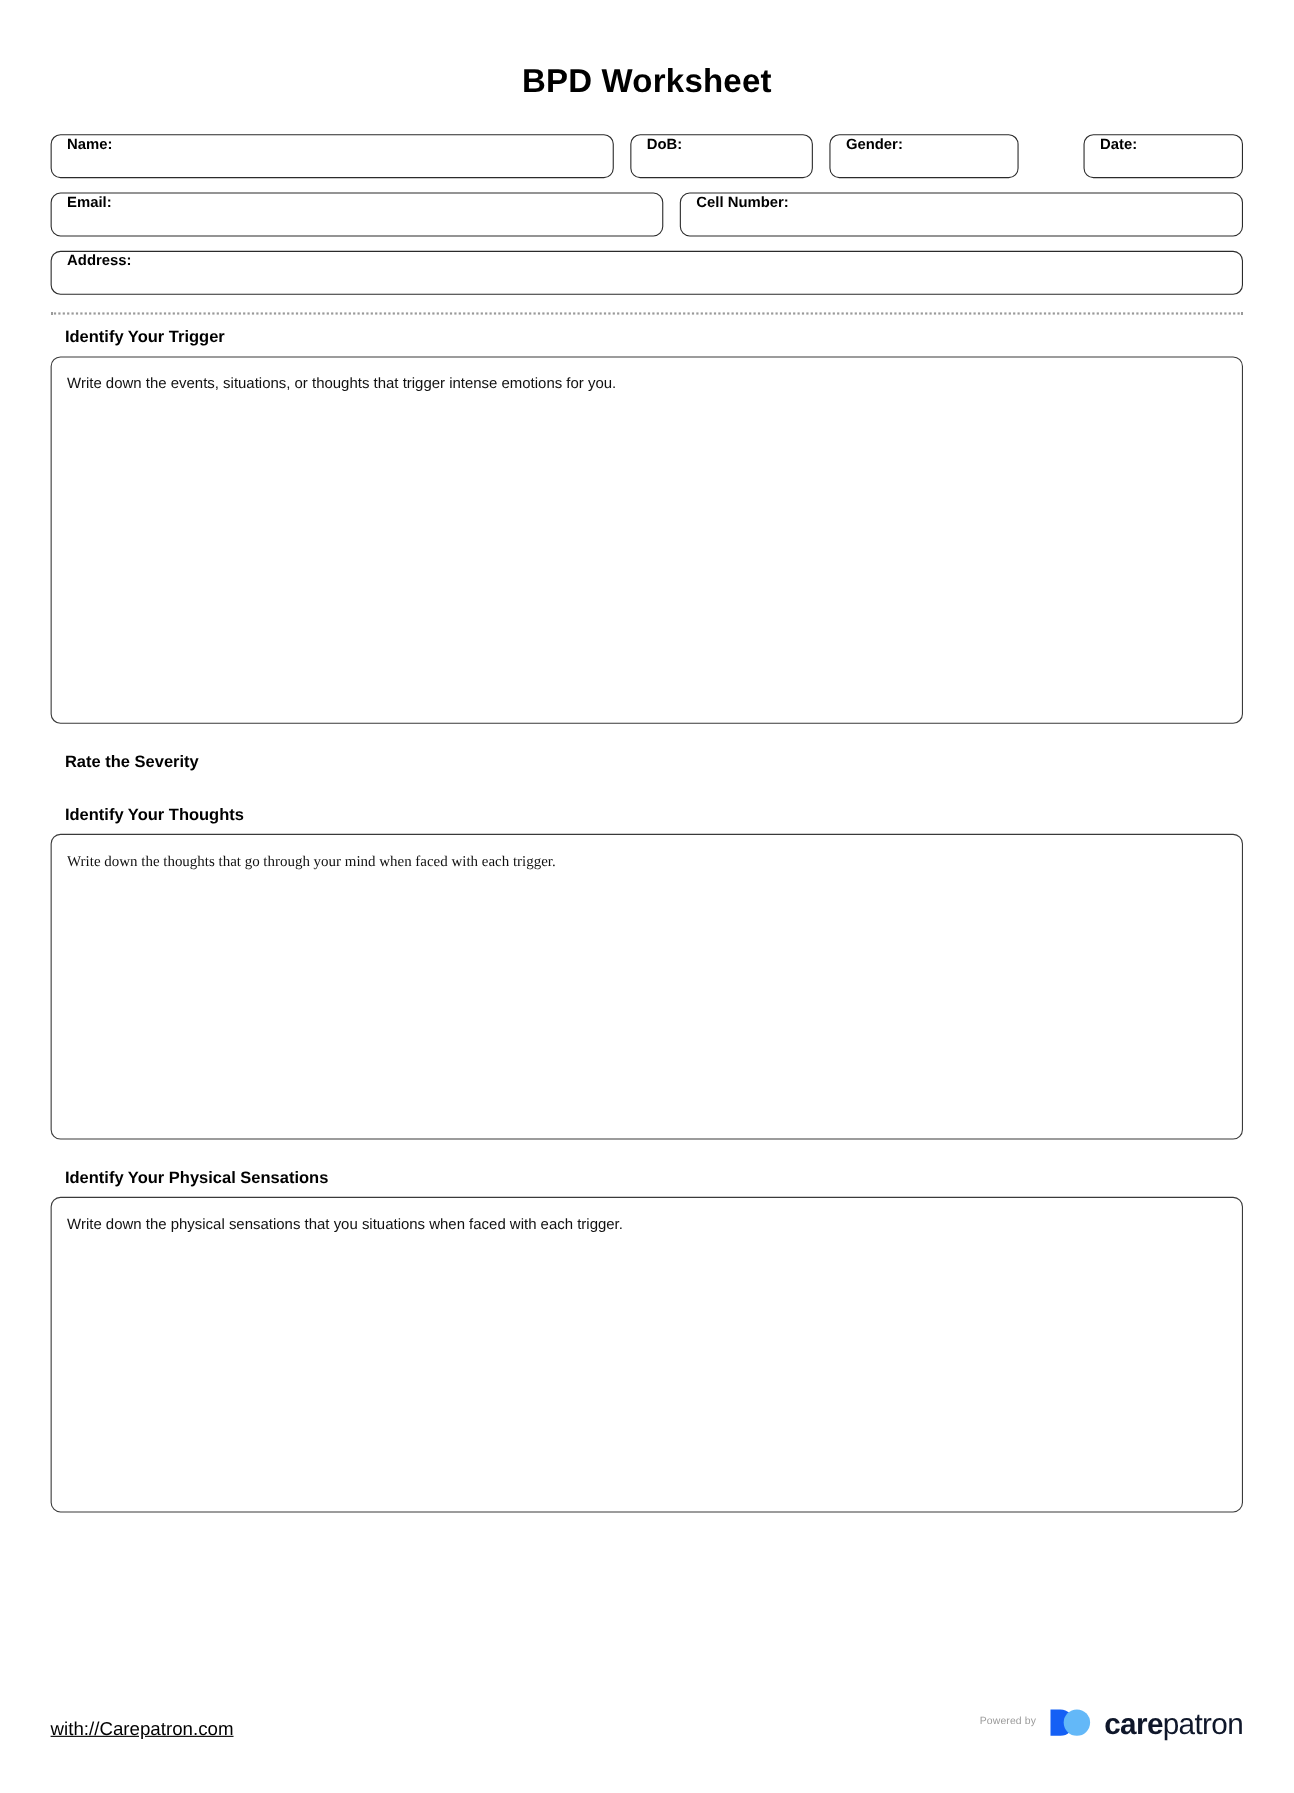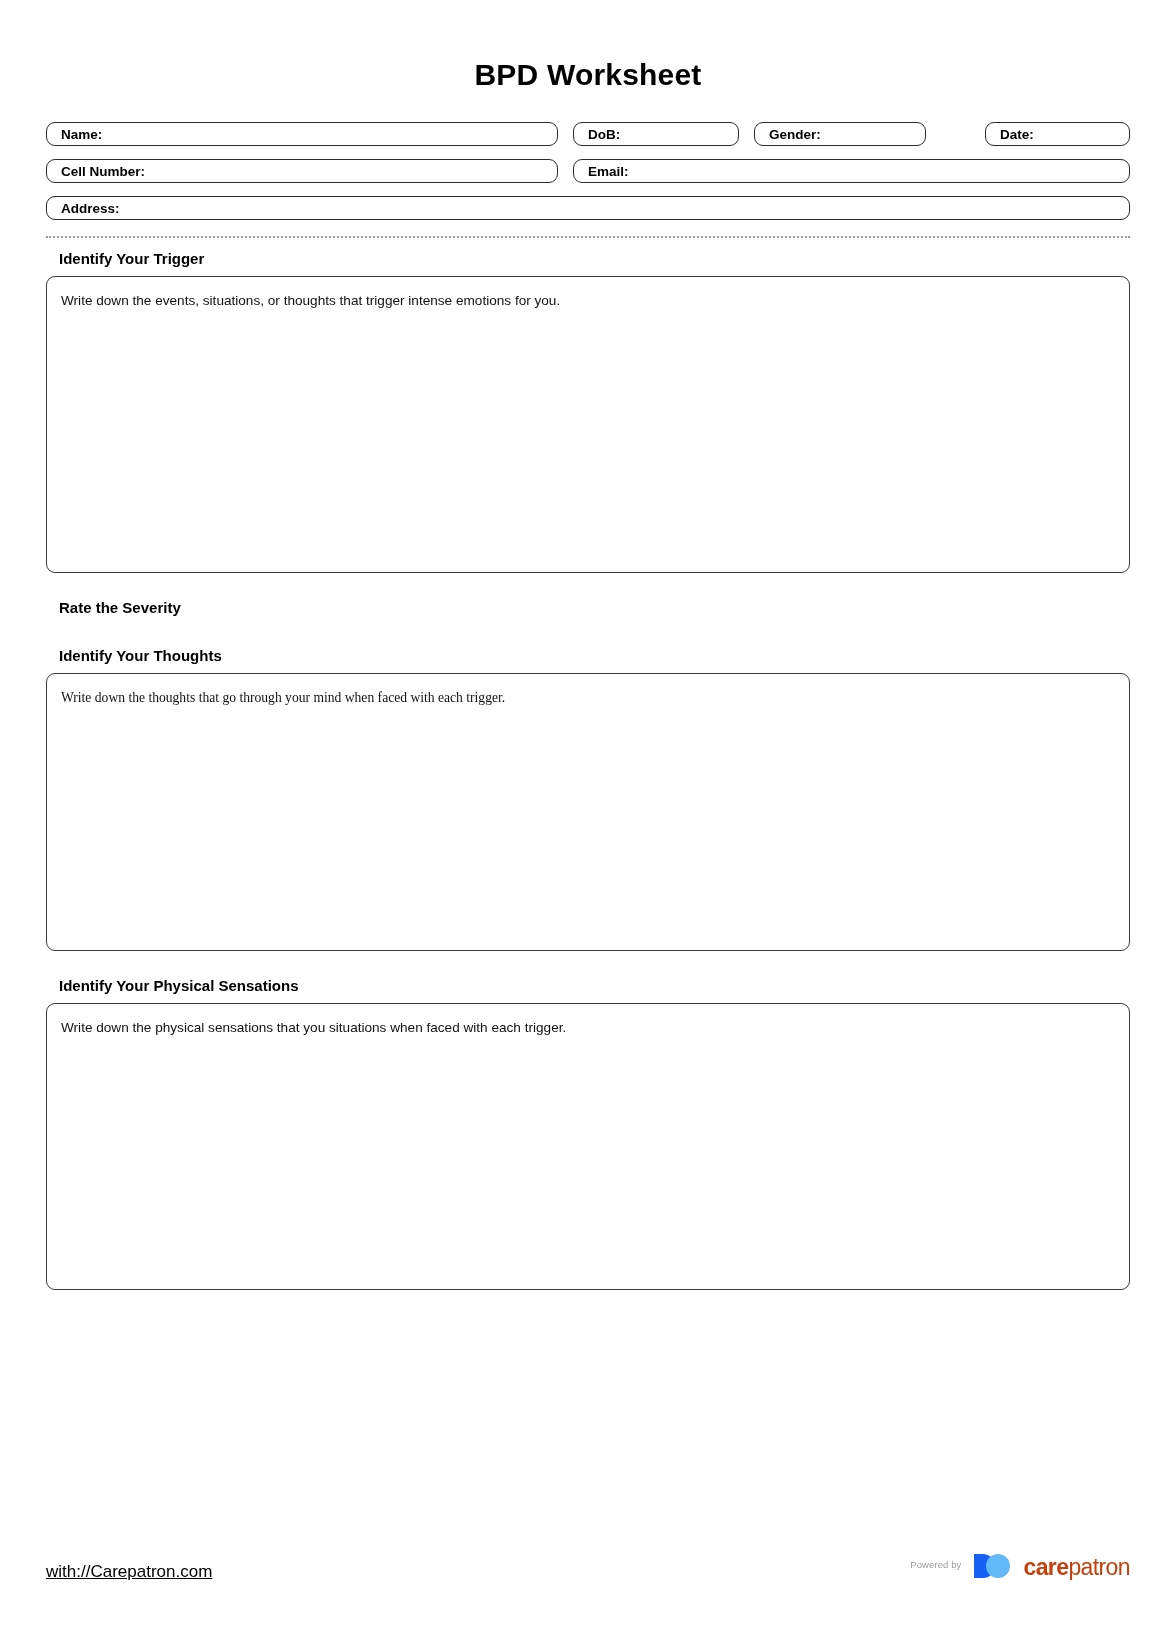--- a/index.html
+++ b/index.html
@@ -29,23 +29,22 @@
 
   
   .field-row {
     display: flex;
     gap: 15px;
     margin-bottom: 13px;
   }
   .field {
     border: 1.6px solid #2b2b2b;
     border-radius: 9px;
-    height: 24px;
-    display: flex;
-    align-items: center;
+    height: 40px;
+    display: flex;
     padding: 0 14px;
     background: #fff;
     min-width: 0;
   }
   .field-label {
     font-size: 13.5px;
     font-weight: bold;
     color: #000;
     white-space: nowrap;
   }
@@ -73,21 +72,21 @@
   }
   .answer-box {
     border: 1.5px solid #3a3a3a;
     border-radius: 9px;
     background: #fff;
     padding: 13px 14px;
     font-size: 13.6px;
     line-height: 1.55;
     color: #111;
   }
-  .box-trigger    { height: 297px; }
+  .box-trigger    { height: 334px; }
   .box-severity   { height: 167px; }
   .box-thoughts   { height: 278px; font-family: Liberation Serif, serif; }
   .box-sensations { height: 287px; }
   .section-gap { height: 22px; }
 
   
   .footer {
     position: absolute;
     left: 46px; right: 46px;
     bottom: 46px;
@@ -112,23 +111,23 @@
     letter-spacing: 0.1px;
     padding-bottom: 5px;
   }
   .logo-lockup {
     display: flex;
     align-items: center;
     gap: 7px;
   }
   .logo-mark { display: block; }
   .wordmark {
-    font-size: 23px;
+    font-size: 27px;
     letter-spacing: -0.6px;
-    color: #c2410c;
+    color: #0f172a;
     font-weight: bold;
     line-height: 1;
   }
   .wordmark .light { font-weight: normal; }
 </style>
 </head>
 <body>
 
 <div class="page">
 
@@ -143,25 +142,25 @@
     </div>
     <div class="field f-gender">
       <span class="field-label">Gender:</span>
     </div>
     <div class="field f-date">
       <span class="field-label">Date:</span>
     </div>
   </div>
 
   <div class="field-row">
+    <div class="field f-email">
+      <span class="field-label">Email:</span>
+    </div>
     <div class="field f-cell">
       <span class="field-label">Cell Number:</span>
-    </div>
-    <div class="field f-email">
-      <span class="field-label">Email:</span>
     </div>
   </div>
 
   <div class="field-row">
     <div class="field f-address">
       <span class="field-label">Address:</span>
     </div>
   </div>
 
   <hr class="divider">

